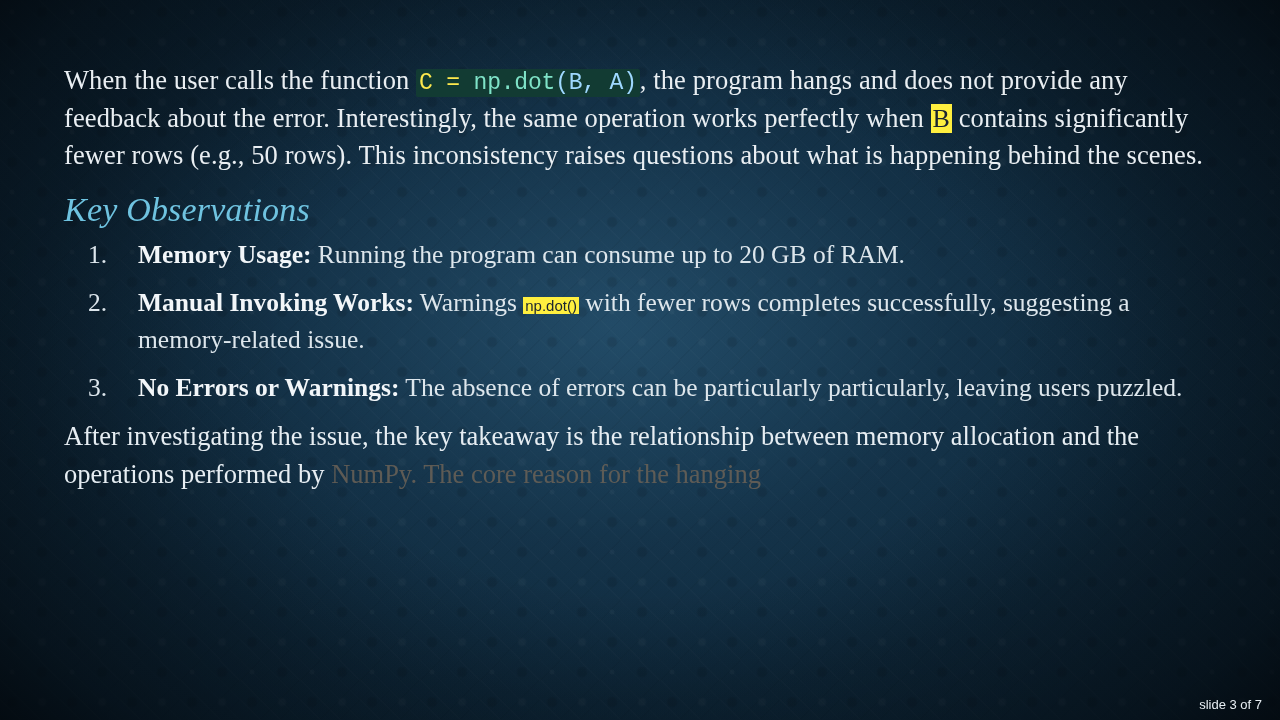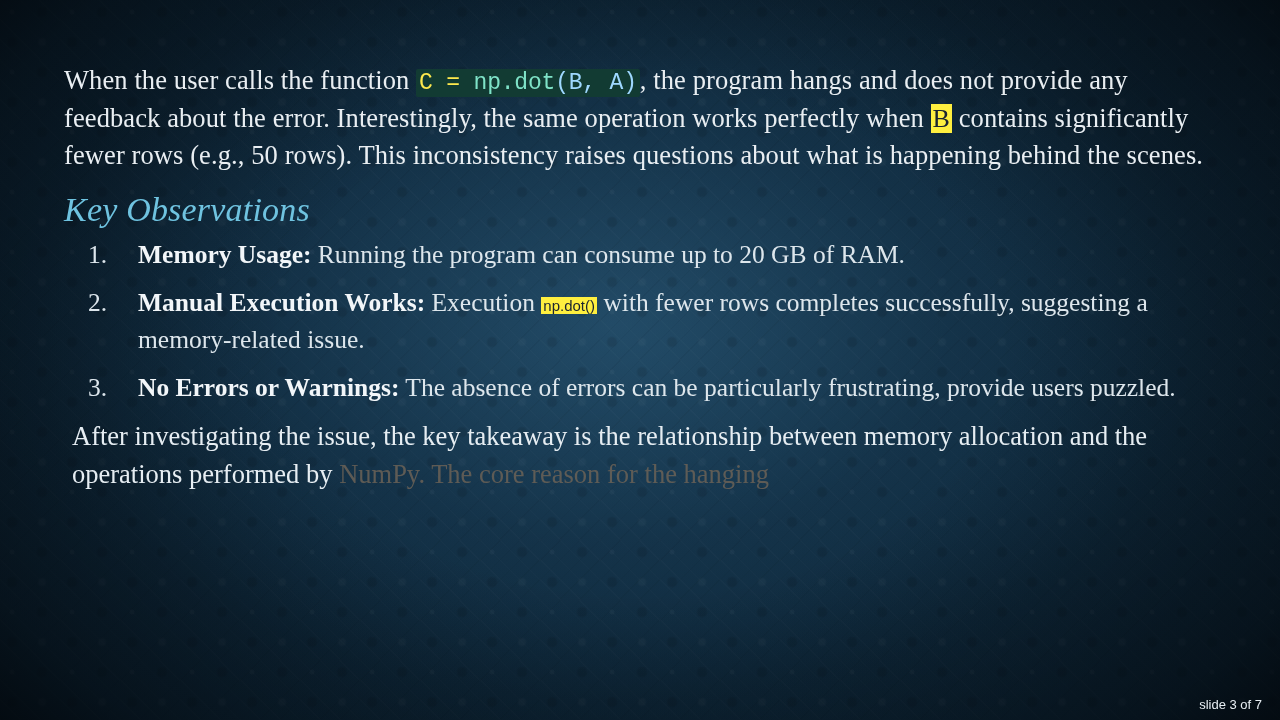--- a/index.html
+++ b/index.html
@@ -130,21 +130,21 @@
   }
   .lead {
     font-weight: bold;
     color: #f2f6f9;
   }
 
   .solution-body {
     color: #e6edf2;
     font-size: 26.5px;
     line-height: 1.42;
-    margin: 8px;
+    margin: 0;
   }
   .fade-tail {
     color: #6b6257;
     opacity: 0.85;
   }
 
   .slide-counter {
     position: absolute;
     right: 18px;
     bottom: 8px;
@@ -163,23 +163,23 @@
 
   <div class="content">
 
     <p class="body-text intro"><span>When the user calls the function </span><span class="code-dark"><span>C = </span><span class="fn">np.dot</span><span class="paren">(B, A)</span></span><span>, the program hangs and does not provide any feedback about the error. Interestingly, the same operation works perfectly when </span><span class="hl-yellow ser">B</span><span> contains significantly fewer rows (e.g., 50 rows). This inconsistency raises questions about what is happening behind the scenes.</span></p>
 
     <h2 class="section-heading">Key Observations</h2>
 
     <ol class="observations">
       <li><span class="lead">Memory Usage:</span><span> Running the program can consume up to 20 GB of RAM.</span></li>
 
-      <li><span class="lead">Manual Execution Works:</span><span> Execution </span><span class="hl-yellow">np.dot()</span><span> with fewer rows completes successfully, suggesting a memory-related issue.</span></li>
+      <li><span class="lead">Manual Invoking Works:</span><span> Warnings </span><span class="hl-yellow">np.dot()</span><span> with fewer rows completes successfully, suggesting a memory-related issue.</span></li>
 
-      <li><span class="lead">No Errors or Warnings:</span><span> The absence of errors can be particularly frustrating, provide users puzzled.</span></li>
+      <li><span class="lead">No Errors or Warnings:</span><span> The absence of errors can be particularly particularly, leaving users puzzled.</span></li>
     </ol>
 
 
     <p class="solution-body"><span>After investigating the issue, the key takeaway is the relationship between memory allocation and the operations performed by </span><span class="fade-tail">NumPy. The core reason for the hanging</span></p>
 
   </div>
 
   <div class="slide-counter">slide 3 of 7</div>
 </div>
 

